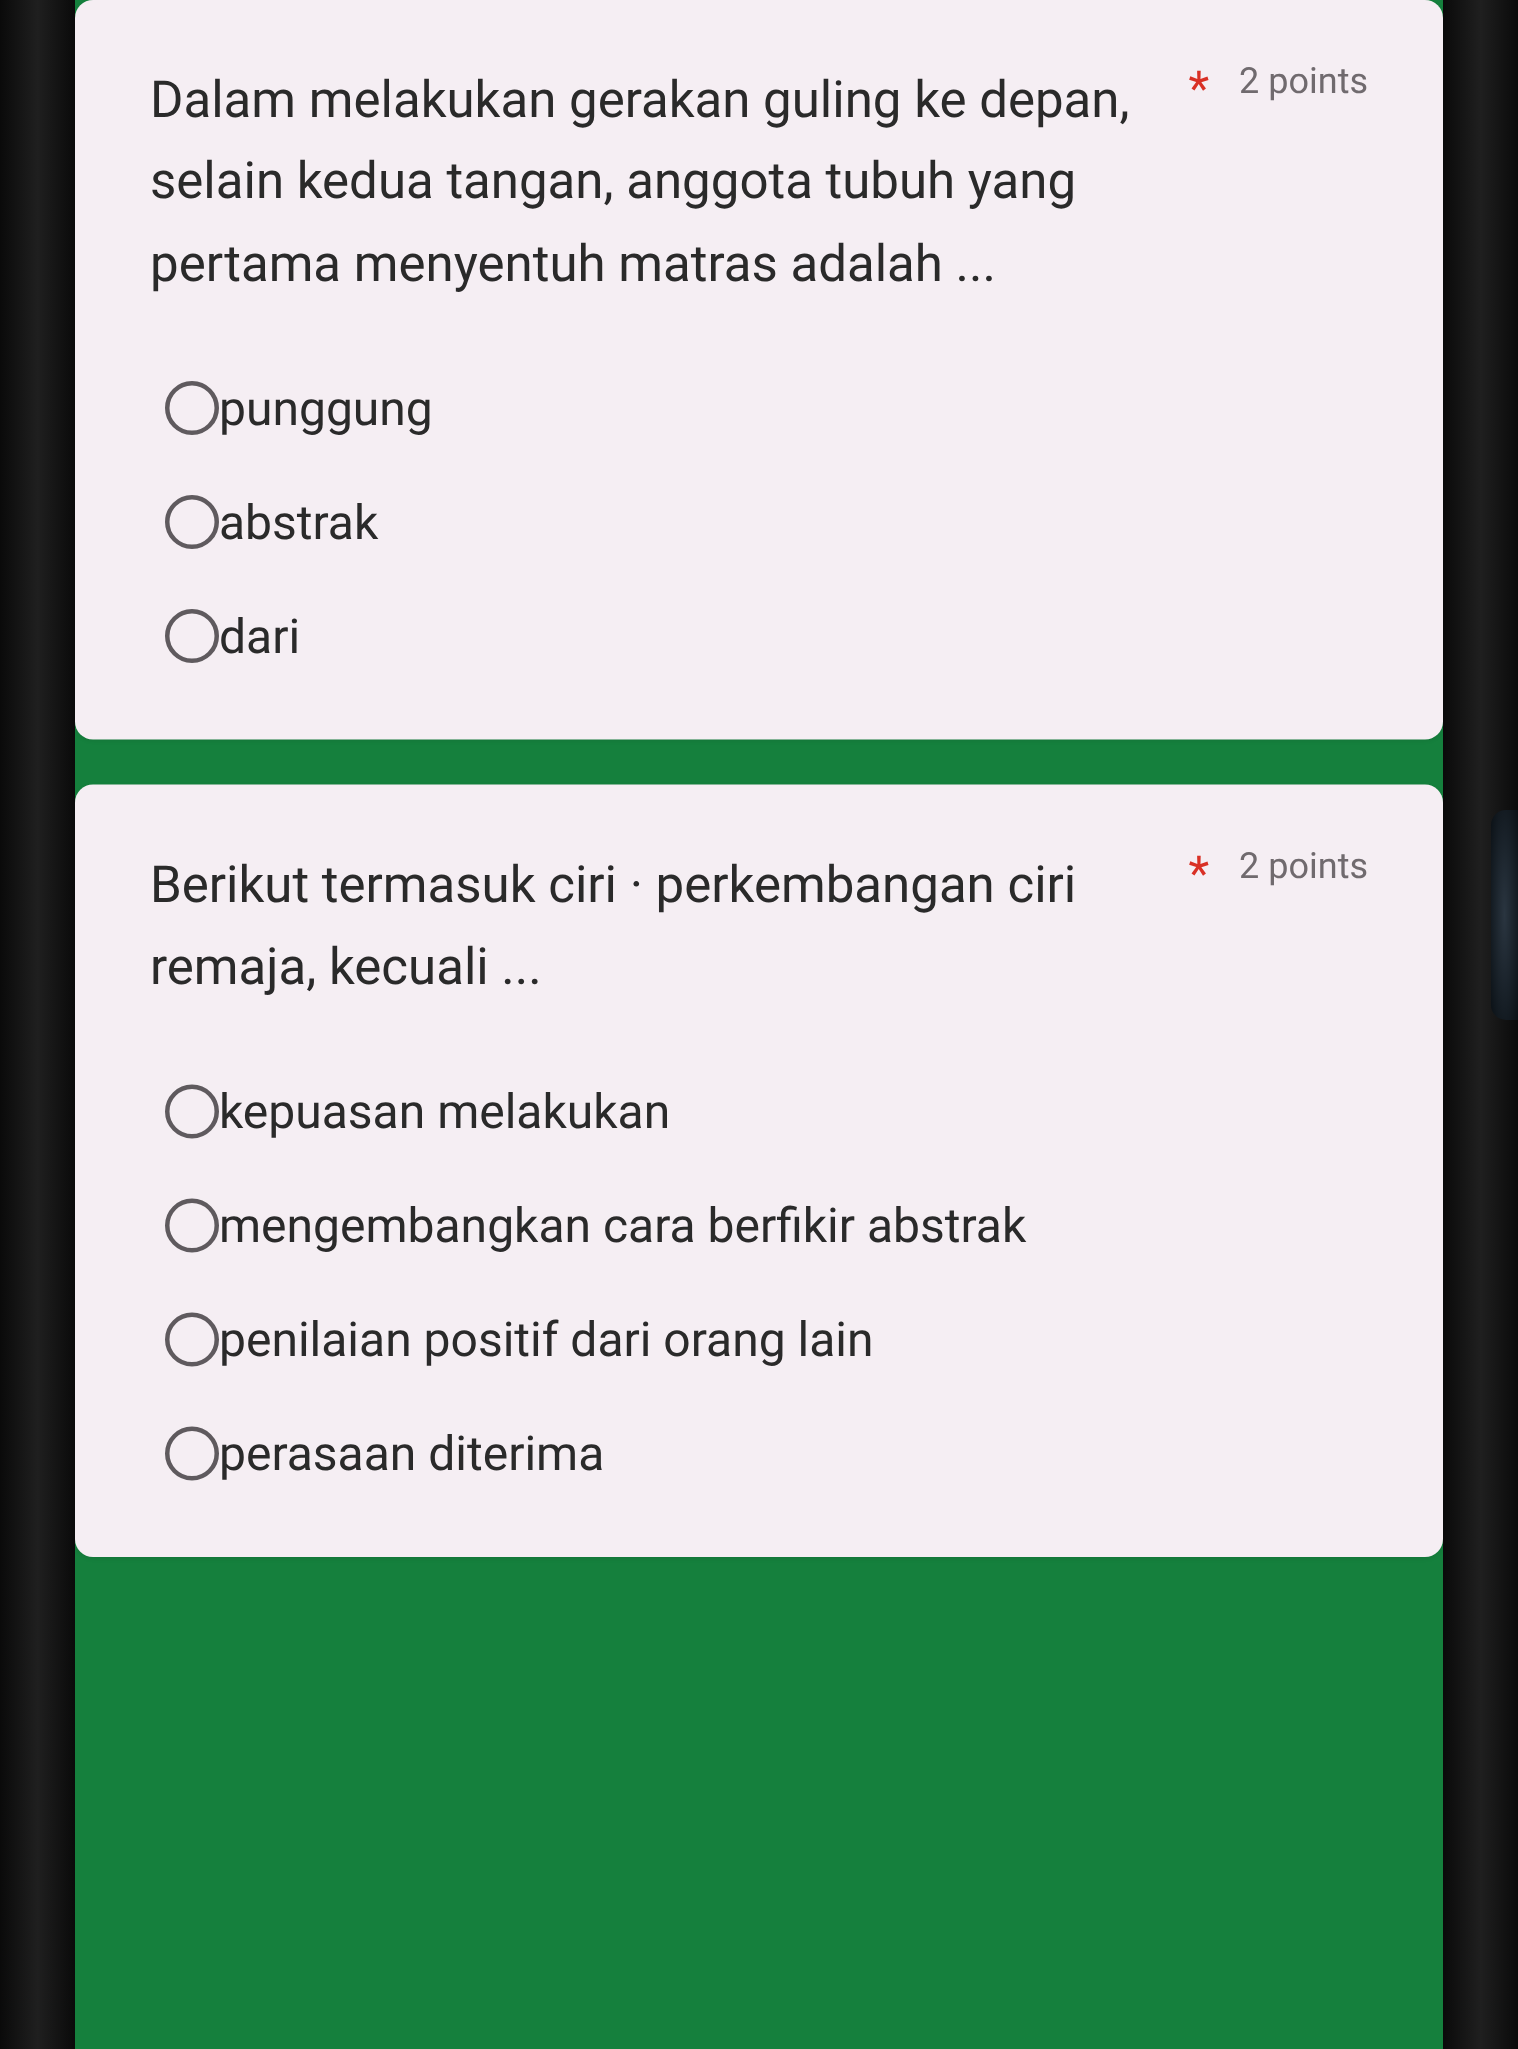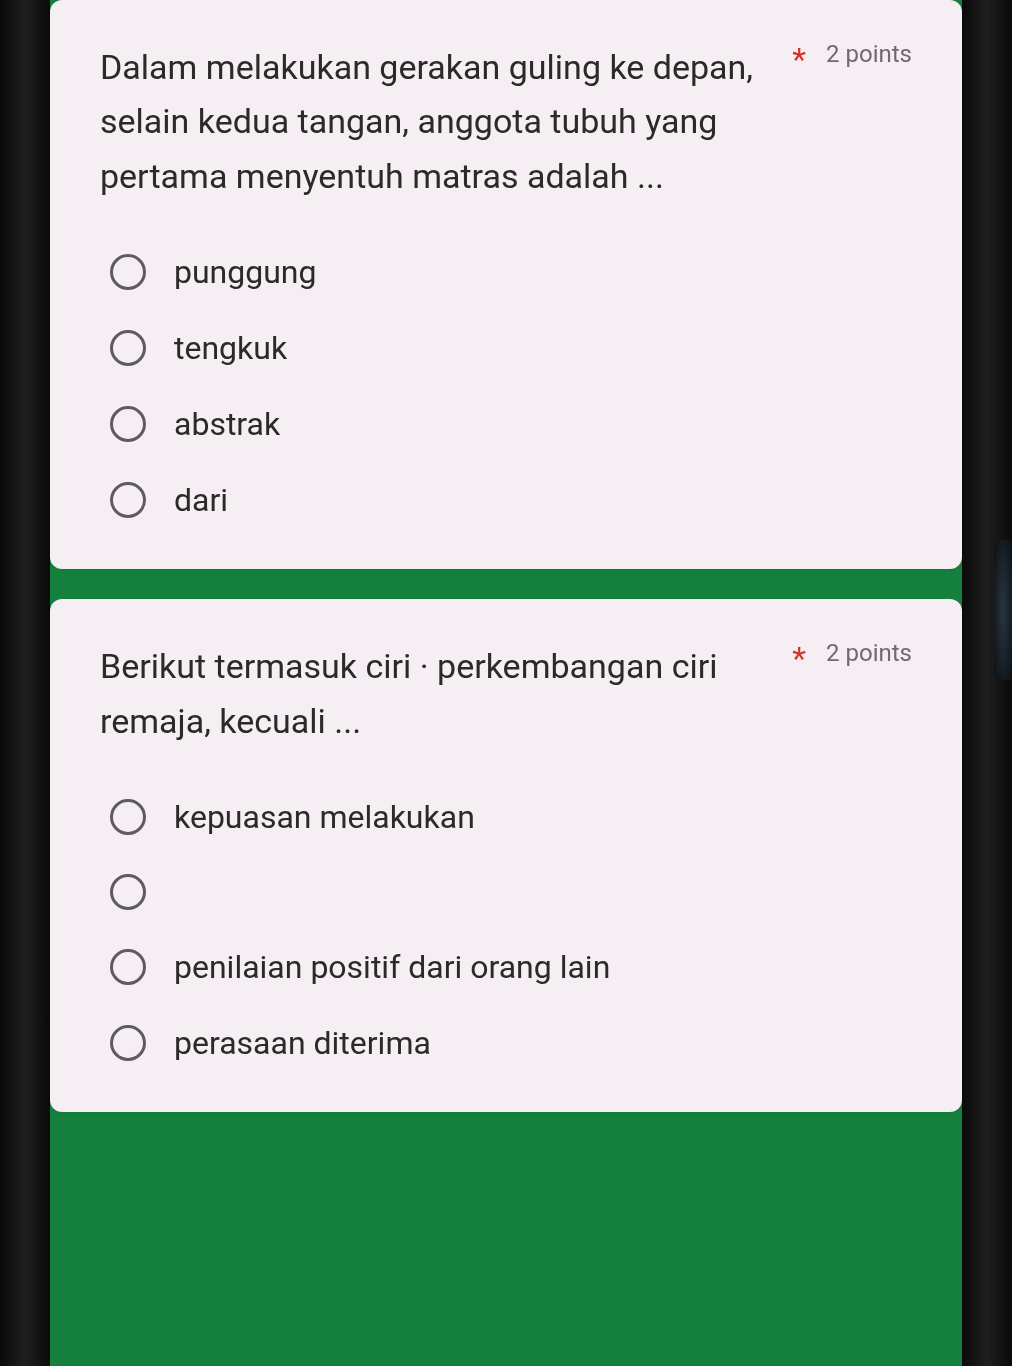--- a/index.html
+++ b/index.html
@@ -55,21 +55,20 @@
     }
     .options {
       display: flex;
       flex-direction: column;
       gap: 38px;
       padding-left: 10px;
     }
     .option {
       display: flex;
       align-items: center;
-      gap: 28px;
       cursor: pointer;
     }
     .radio-circle {
       width: 36px;
       height: 36px;
       border: 3px solid #5f5a5e;
       border-radius: 50%;
       flex-shrink: 0;
     }
     .option-label {
@@ -119,24 +118,20 @@
       <span class="required-star">*</span>
       <span class="points-label">2 points</span>
     </div>
     <div class="options">
       <div class="option">
         <div class="radio-circle"></div>
         <span class="option-label">punggung</span>
       </div>
       <div class="option">
         <div class="radio-circle"></div>
-        <span class="option-label">tengkuk</span>
-      </div>
-      <div class="option">
-        <div class="radio-circle"></div>
         <span class="option-label">abstrak</span>
       </div>
       <div class="option">
         <div class="radio-circle"></div>
         <span class="option-label">dari</span>
       </div>
     </div>
   </div>
 
   <div class="question-card">
@@ -147,20 +142,21 @@
       <span class="required-star">*</span>
       <span class="points-label">2 points</span>
     </div>
     <div class="options">
       <div class="option">
         <div class="radio-circle"></div>
         <span class="option-label">kepuasan melakukan</span>
       </div>
       <div class="option">
         <div class="radio-circle"></div>
+        <span class="option-label">mengembangkan cara berfikir abstrak</span>
       </div>
       <div class="option">
         <div class="radio-circle"></div>
         <span class="option-label">penilaian positif dari orang lain</span>
       </div>
       <div class="option">
         <div class="radio-circle"></div>
         <span class="option-label">perasaan diterima</span>
       </div>
     </div>

